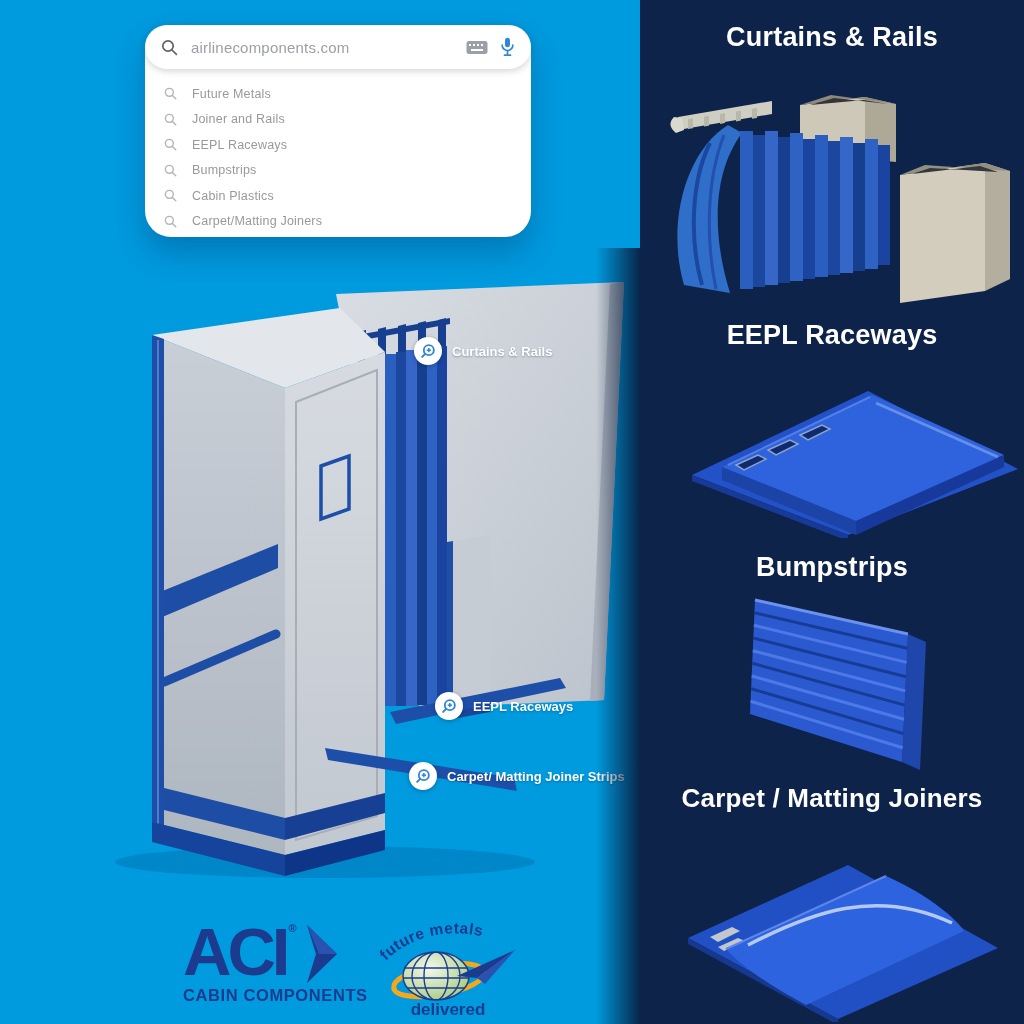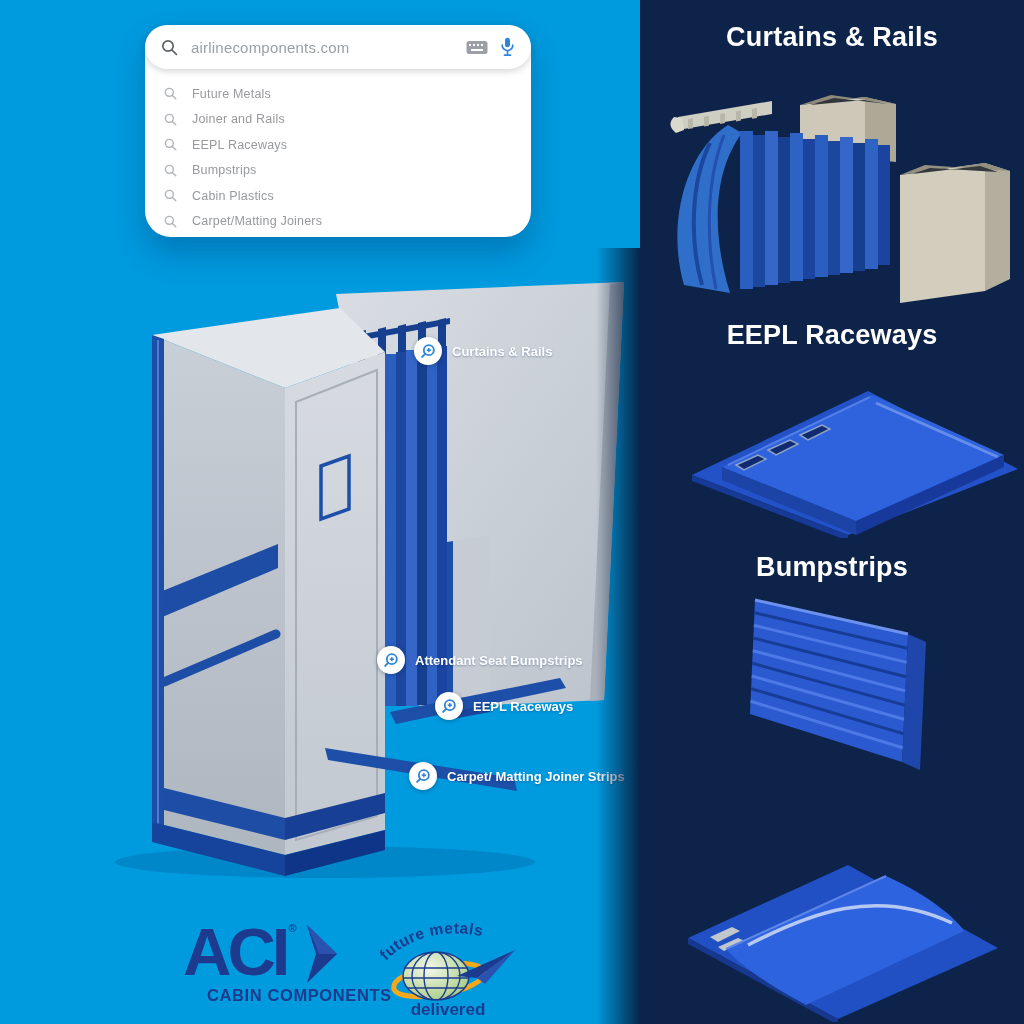--- a/index.html
+++ b/index.html
@@ -32,21 +32,21 @@
   
   .section-title{position:absolute;width:384px;text-align:center;color:#fff;font-weight:700;
           font-size:27px;letter-spacing:.2px;}
   .product-svg{position:absolute;}
   
   .aci-logo{position:absolute;left:183px;top:920px;width:205px;color:#1c3b8e;}
   .aci-row{display:flex;align-items:flex-start;}
   .aci-name{font-size:67px;line-height:64px;font-weight:900;letter-spacing:-4px;color:#1c3b8e;}
   .aci-reg{font-size:11px;font-weight:700;margin-top:2px;margin-left:2px;}
   .aci-arrow{margin-left:8px;margin-top:4px;}
-  .aci-tagline{font-size:16.5px;font-weight:800;letter-spacing:.6px;color:#1c3b8e;margin-top:2px;white-space:nowrap;margin-left:24px;}
+  .aci-tagline{font-size:16.5px;font-weight:800;letter-spacing:.6px;color:#1c3b8e;margin-top:2px;white-space:nowrap;}
   .fm-logo{position:absolute;left:373px;top:916px;}
 </style>
 </head>
 <body>
 
 <div class="poster">
 
   <div class="left-panel">
 
     <div class="search-card">
@@ -194,31 +194,20 @@
       <span class="zoom-btn">
         <svg width="20" height="20" viewBox="0 0 24 24">
           <circle cx="13" cy="11" r="6" fill="none" stroke="#2f86d6" stroke-width="2.2"></circle>
           <line x1="13" y1="8.4" x2="13" y2="13.6" stroke="#2f86d6" stroke-width="1.8"></line>
           <line x1="10.4" y1="11" x2="15.6" y2="11" stroke="#2f86d6" stroke-width="1.8"></line>
           <line x1="8.6" y1="15.4" x2="5" y2="19" stroke="#2f86d6" stroke-width="2.4" stroke-linecap="round"></line>
         </svg>
       </span>
       <span class="co-label">Curtains &amp; Rails</span>
     </div>
-    <div class="callout" style="left:377px;top:646px;">
-      <span class="zoom-btn">
-        <svg width="20" height="20" viewBox="0 0 24 24">
-          <circle cx="13" cy="11" r="6" fill="none" stroke="#2f86d6" stroke-width="2.2"></circle>
-          <line x1="13" y1="8.4" x2="13" y2="13.6" stroke="#2f86d6" stroke-width="1.8"></line>
-          <line x1="10.4" y1="11" x2="15.6" y2="11" stroke="#2f86d6" stroke-width="1.8"></line>
-          <line x1="8.6" y1="15.4" x2="5" y2="19" stroke="#2f86d6" stroke-width="2.4" stroke-linecap="round"></line>
-        </svg>
-      </span>
-      <span class="co-label">Attendant Seat Bumpstrips</span>
-    </div>
     <div class="callout" style="left:435px;top:692px;">
       <span class="zoom-btn">
         <svg width="20" height="20" viewBox="0 0 24 24">
           <circle cx="13" cy="11" r="6" fill="none" stroke="#2f86d6" stroke-width="2.2"></circle>
           <line x1="13" y1="8.4" x2="13" y2="13.6" stroke="#2f86d6" stroke-width="1.8"></line>
           <line x1="10.4" y1="11" x2="15.6" y2="11" stroke="#2f86d6" stroke-width="1.8"></line>
           <line x1="8.6" y1="15.4" x2="5" y2="19" stroke="#2f86d6" stroke-width="2.4" stroke-linecap="round"></line>
         </svg>
       </span>
       <span class="co-label">EEPL Raceways</span>
@@ -368,20 +357,21 @@
         <line x1="53.3" y1="52.0" x2="206.0" y2="90.7" stroke="#173c96"></line>
         <line x1="52.8" y1="64.7" x2="205.3" y2="104.9" stroke="#4d79e6"></line>
         <line x1="52.2" y1="77.3" x2="204.7" y2="119.1" stroke="#173c96"></line>
         <line x1="51.7" y1="90.0" x2="204.0" y2="133.3" stroke="#4d79e6"></line>
         <line x1="51.1" y1="102.7" x2="203.3" y2="147.6" stroke="#173c96"></line>
         <line x1="50.6" y1="115.3" x2="202.7" y2="161.8" stroke="#4d79e6"></line>
       </g>
       <path d="M55,14 L208,48" stroke="#6c92ee" stroke-width="3"></path>
     </svg>
 
+    <div class="section-title" style="top:783px;font-size:26px;">Carpet / Matting Joiners</div>
 
     <svg class="product-svg" style="left:20px;top:843px;" width="364" height="179" viewBox="0 0 364 179">
 
       <polygon points="28,95 188,22 338,105 178,176" fill="#2150c4"></polygon>
       <polygon points="28,95 178,176 178,182 28,101" fill="#16388f"></polygon>
 
       <g fill="#c2c7ce">
         <polygon points="50,94 72,84 80,88 58,99"></polygon>
         <polygon points="58,104 78,95 85,98 64,108"></polygon>
       </g>

